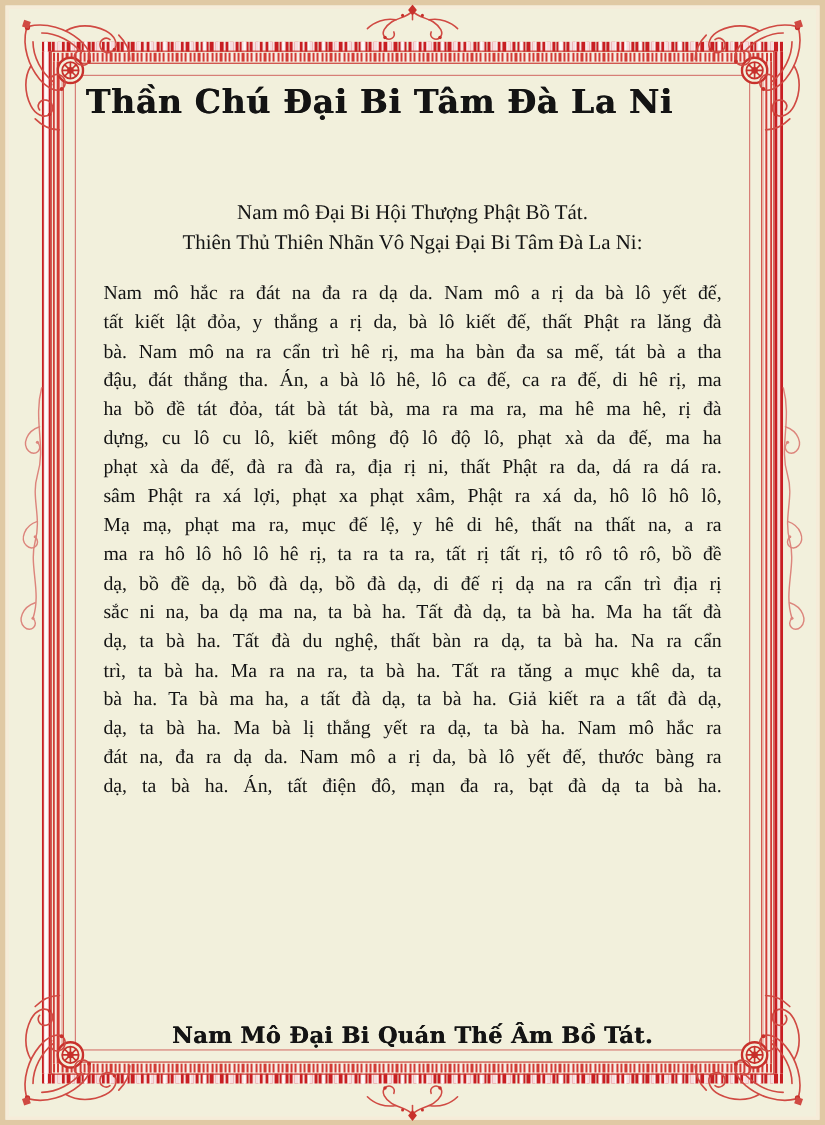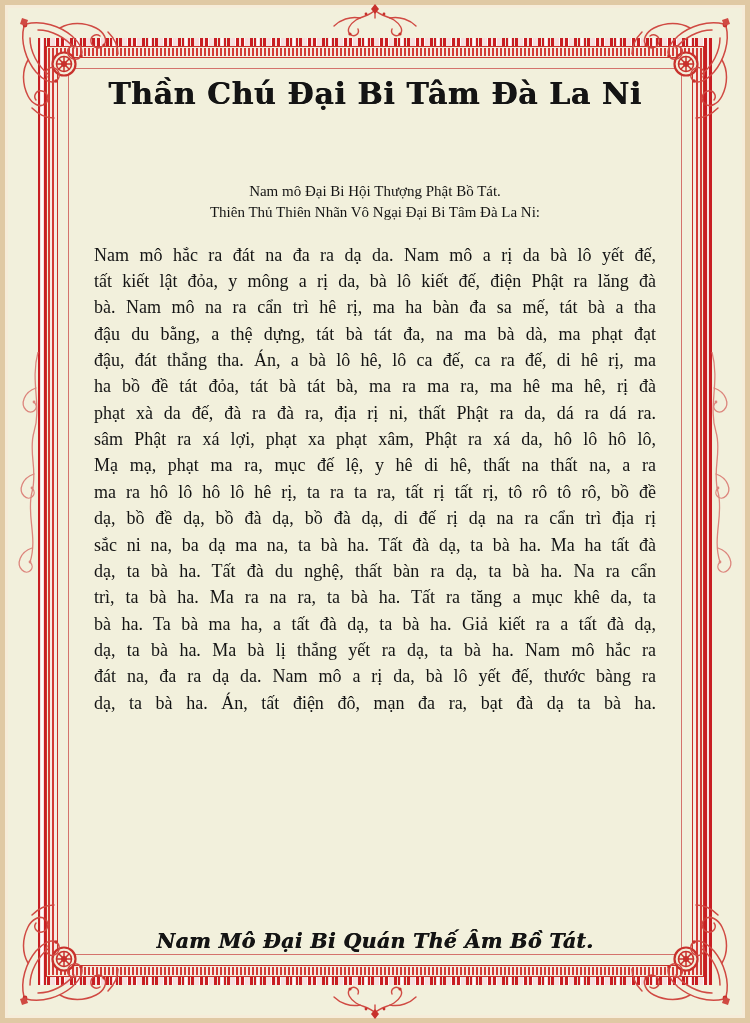--- a/index.html
+++ b/index.html
@@ -148,34 +148,34 @@
   
   #content {
     position: absolute;
     left: 78px;
     top: 72px;
     right: 78px;
     bottom: 66px;
   }
 
   .doc-title {
-    text-align: center;
+    text-align: left;
     font-family: "DejaVu Serif", "Liberation Serif", serif;
     font-weight: bold;
     font-size: 30px;
     letter-spacing: .6px;
     color: #141414;
     margin: 0 0 0 0;
     padding-top: 4px;
     text-shadow: 0.5px 0 0 #141414;
   }
 
   .invocation {
     text-align: center;
-    font-size: 15px;
+    font-size: 19px;
     color: #141414;
     margin: 0;
     line-height: 1.42;
   }
   .invocation.first { margin-top: 70px; }
 
   .mantra {
     margin: 16px;
     padding-top: 2px;
     font-size: 18px;
@@ -190,21 +190,20 @@
   .doc-footer {
     position: absolute;
     left: 0; right: 0; bottom: 4px;
     text-align: center;
     font-family: "DejaVu Serif", "Liberation Serif", serif;
     font-weight: bold;
     font-size: 20.5px;
     letter-spacing: .3px;
     color: #141414;
     text-shadow: 0.4px 0 0 #141414;
-    font-style: italic;
   }
 </style>
 </head>
 <body>
 
 <div id="page">
 
   <div class="outer-rim"></div>
   <div class="outer-rim-inner"></div>
 
@@ -414,25 +413,25 @@
   <div id="content">
 
     <h1 class="doc-title">Thần Chú Đại Bi Tâm Đà La Ni</h1>
 
     <p class="invocation first">Nam mô Đại Bi Hội Thượng Phật Bồ Tát.</p>
 
     <p class="invocation">Thiên Thủ Thiên Nhãn Vô Ngại Đại Bi Tâm Đà La Ni:</p>
 
     <div class="mantra" id="mantra-body">
         <div class="mantra-line">Nam mô hắc ra đát na đa ra dạ da. Nam mô a rị da bà lô yết đế,</div>
-        <div class="mantra-line">tất kiết lật đỏa, y mông a rị da, bà lô kiết đế, điện Phật ra lăng đà</div>
+        <div class="mantra-line">tất kiết lật đỏa, y thắng a rị da, bà lô kiết đế, thất Phật ra lăng đà</div>
         <div class="mantra-line">bà. Nam mô na ra cẩn trì hê rị, ma ha bàn đa sa mế, tát bà a tha</div>
-        <div class="mantra-line">đậu du bằng, a thệ dựng, tát bà tát đa, na ma bà dà, ma phạt đạt</div>
         <div class="mantra-line">đậu, đát thắng tha. Án, a bà lô hê, lô ca đế, ca ra đế, di hê rị, ma</div>
         <div class="mantra-line">ha bồ đề tát đỏa, tát bà tát bà, ma ra ma ra, ma hê ma hê, rị đà</div>
+        <div class="mantra-line">dựng, cu lô cu lô, kiết mông độ lô độ lô, phạt xà da đế, ma ha</div>
         <div class="mantra-line">phạt xà da đế, đà ra đà ra, địa rị ni, thất Phật ra da, dá ra dá ra.</div>
         <div class="mantra-line">sâm Phật ra xá lợi, phạt xa phạt xâm, Phật ra xá da, hô lô hô lô,</div>
         <div class="mantra-line">Mạ mạ, phạt ma ra, mục đế lệ, y hê di hê, thất na thất na, a ra</div>
         <div class="mantra-line">ma ra hô lô hô lô hê rị, ta ra ta ra, tất rị tất rị, tô rô tô rô, bồ đề</div>
         <div class="mantra-line">dạ, bồ đề dạ, bồ đà dạ, bồ đà dạ, di đế rị dạ na ra cẩn trì địa rị</div>
         <div class="mantra-line">sắc ni na, ba dạ ma na, ta bà ha. Tất đà dạ, ta bà ha. Ma ha tất đà</div>
         <div class="mantra-line">dạ, ta bà ha. Tất đà du nghệ, thất bàn ra dạ, ta bà ha. Na ra cẩn</div>
         <div class="mantra-line">trì, ta bà ha. Ma ra na ra, ta bà ha. Tất ra tăng a mục khê da, ta</div>
         <div class="mantra-line">bà ha. Ta bà ma ha, a tất đà dạ, ta bà ha. Giả kiết ra a tất đà dạ,</div>
         <div class="mantra-line">dạ, ta bà ha. Ma bà lị thắng yết ra dạ, ta bà ha. Nam mô hắc ra</div>

